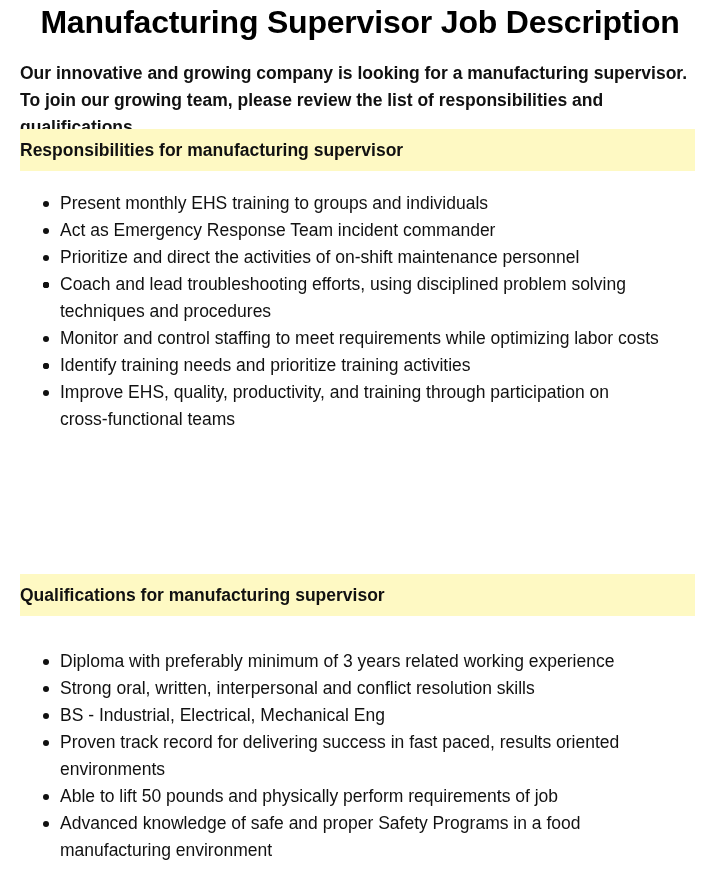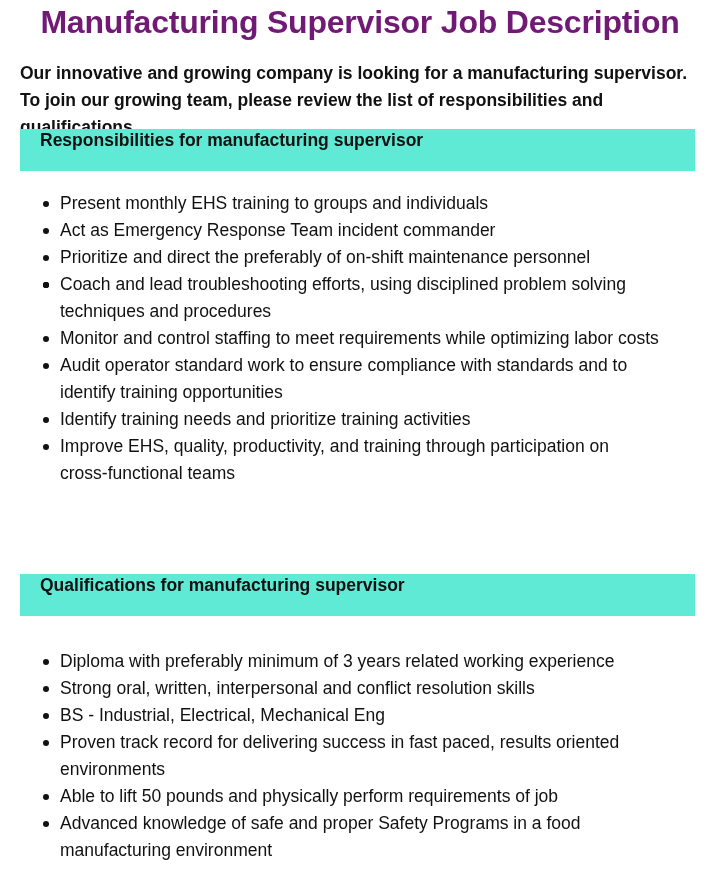--- a/index.html
+++ b/index.html
@@ -23,42 +23,42 @@
       margin: 0;
       position: absolute;
       top: 2px;
       left: 0;
       width: 720px;
       text-align: center;
       font-size: 32px;
       font-weight: bold;
       line-height: 40px;
       letter-spacing: -0.2px;
-      color: #701a75;
+      color: #000000;
     }
     .intro {
       position: absolute;
       top: 60px;
       left: 20px;
       width: 690px;
       margin: 0;
       font-size: 17.5px;
       line-height: 27px;
       color: #111111;
       font-weight: bold;
     }
     .section-header {
       position: absolute;
       left: 20px;
       width: 675px;
       height: 42px;
-      background: #5eead4;
+      background: #fef9c3;
       box-sizing: border-box;
-      padding-left: 20px;
       display: flex;
+      align-items: center;
     }
     .section-header h2 {
       margin: 0;
       font-size: 17.5px;
       font-weight: bold;
       color: #111111;
       line-height: 22px;
     }
     .list {
       position: absolute;
@@ -99,26 +99,26 @@
 
   <p class="intro">Our innovative and growing company is looking for a manufacturing supervisor. To join our growing team, please review the list of responsibilities and qualifications.</p>
 
   <div class="section-header" id="resp-header">
     <h2>Responsibilities for manufacturing supervisor</h2>
   </div>
 
   <ul class="list" id="resp-list">
     <li><span class="bullet"></span><span>Present monthly EHS training to groups and individuals</span></li>
     <li><span class="bullet"></span><span>Act as Emergency Response Team incident commander</span></li>
-    <li><span class="bullet"></span><span>Prioritize and direct the preferably of on-shift maintenance personnel</span></li>
+    <li><span class="bullet"></span><span>Prioritize and direct the activities of on-shift maintenance personnel</span></li>
     <li><span class="bullet"></span></li>
     <li><span class="bullet"></span></li>
     <li><span class="bullet"></span><span>Coach and lead troubleshooting efforts, using disciplined problem solving techniques and procedures</span></li>
     <li><span class="bullet"></span><span>Monitor and control staffing to meet requirements while optimizing labor costs</span></li>
-    <li><span class="bullet"></span><span>Audit operator standard work to ensure compliance with standards and to identify training opportunities</span></li>
+    <li><span class="bullet"></span></li>
     <li><span class="bullet"></span><span>Identify training needs and prioritize training activities</span></li>
     <li><span class="bullet"></span><span>Improve EHS, quality, productivity, and training through participation on cross-functional teams</span></li>
   </ul>
 
   <div class="section-header" id="qual-header">
     <h2>Qualifications for manufacturing supervisor</h2>
   </div>
 
   <ul class="list" id="qual-list">
     <li><span class="bullet"></span><span>Diploma with preferably minimum of 3 years related working experience</span></li>

